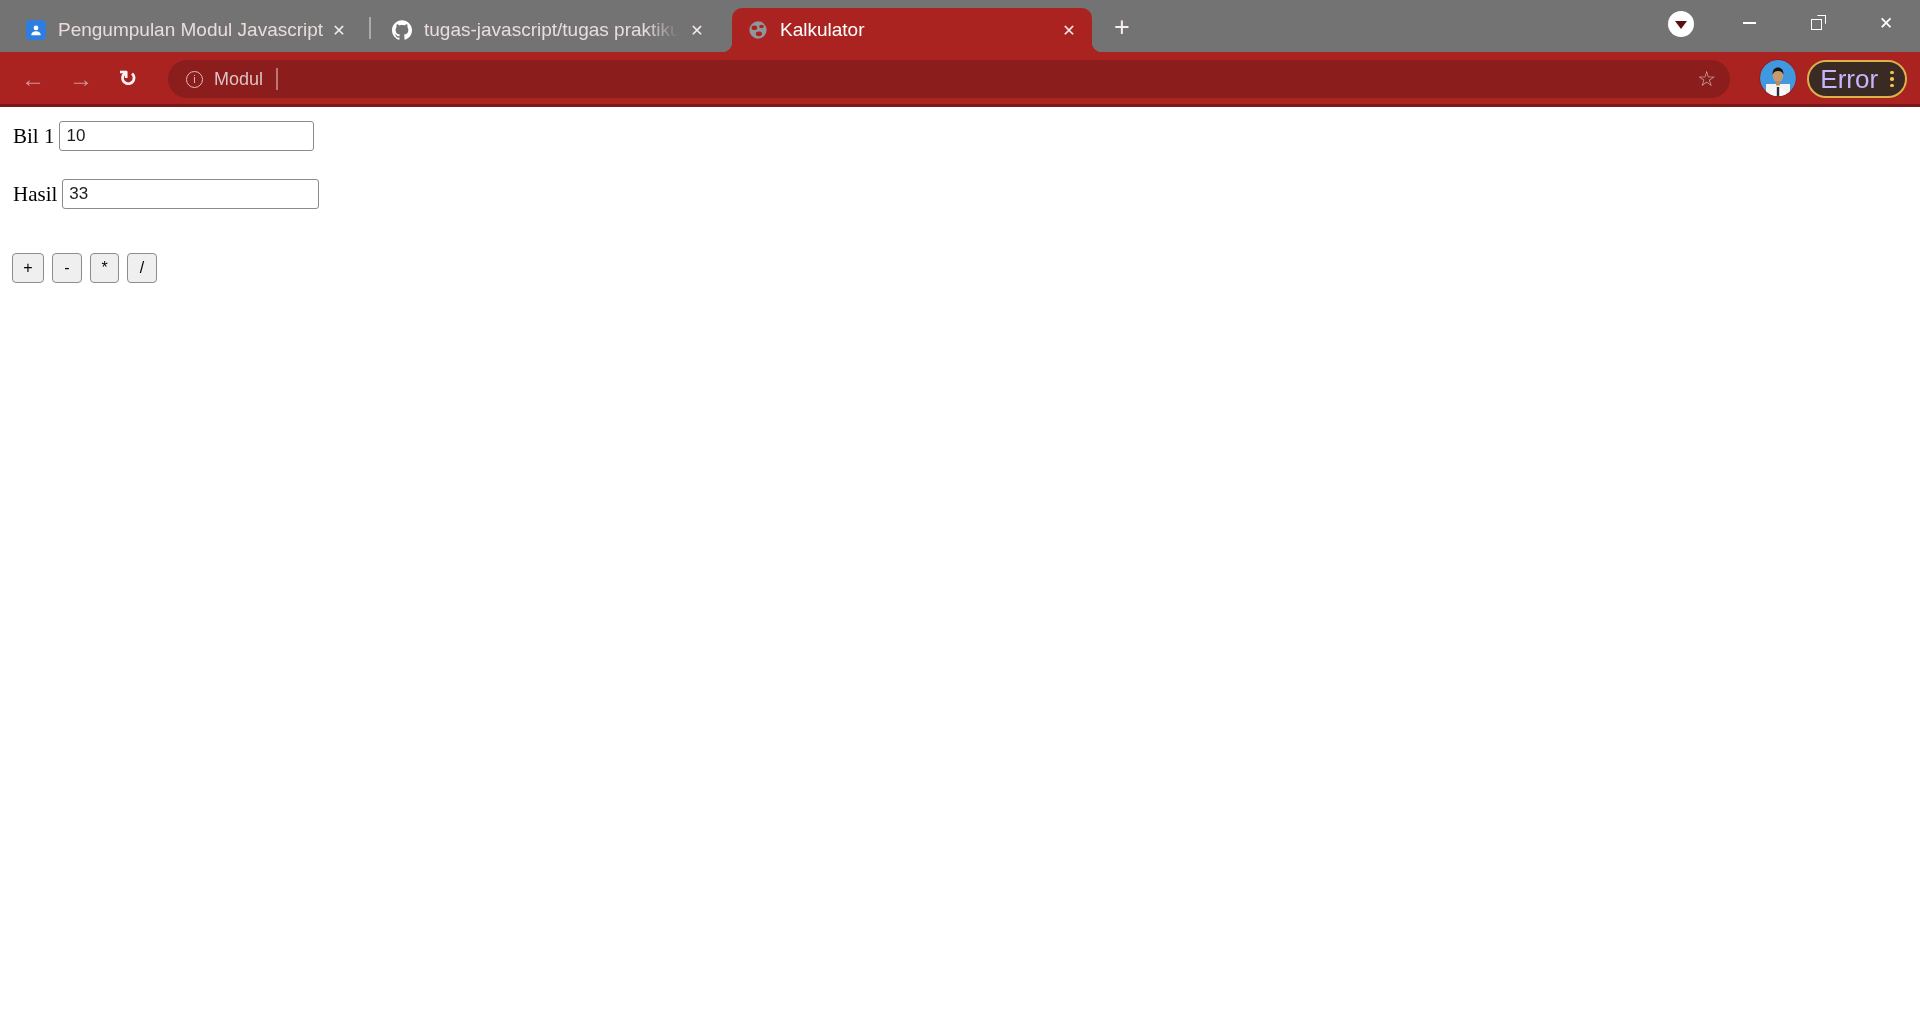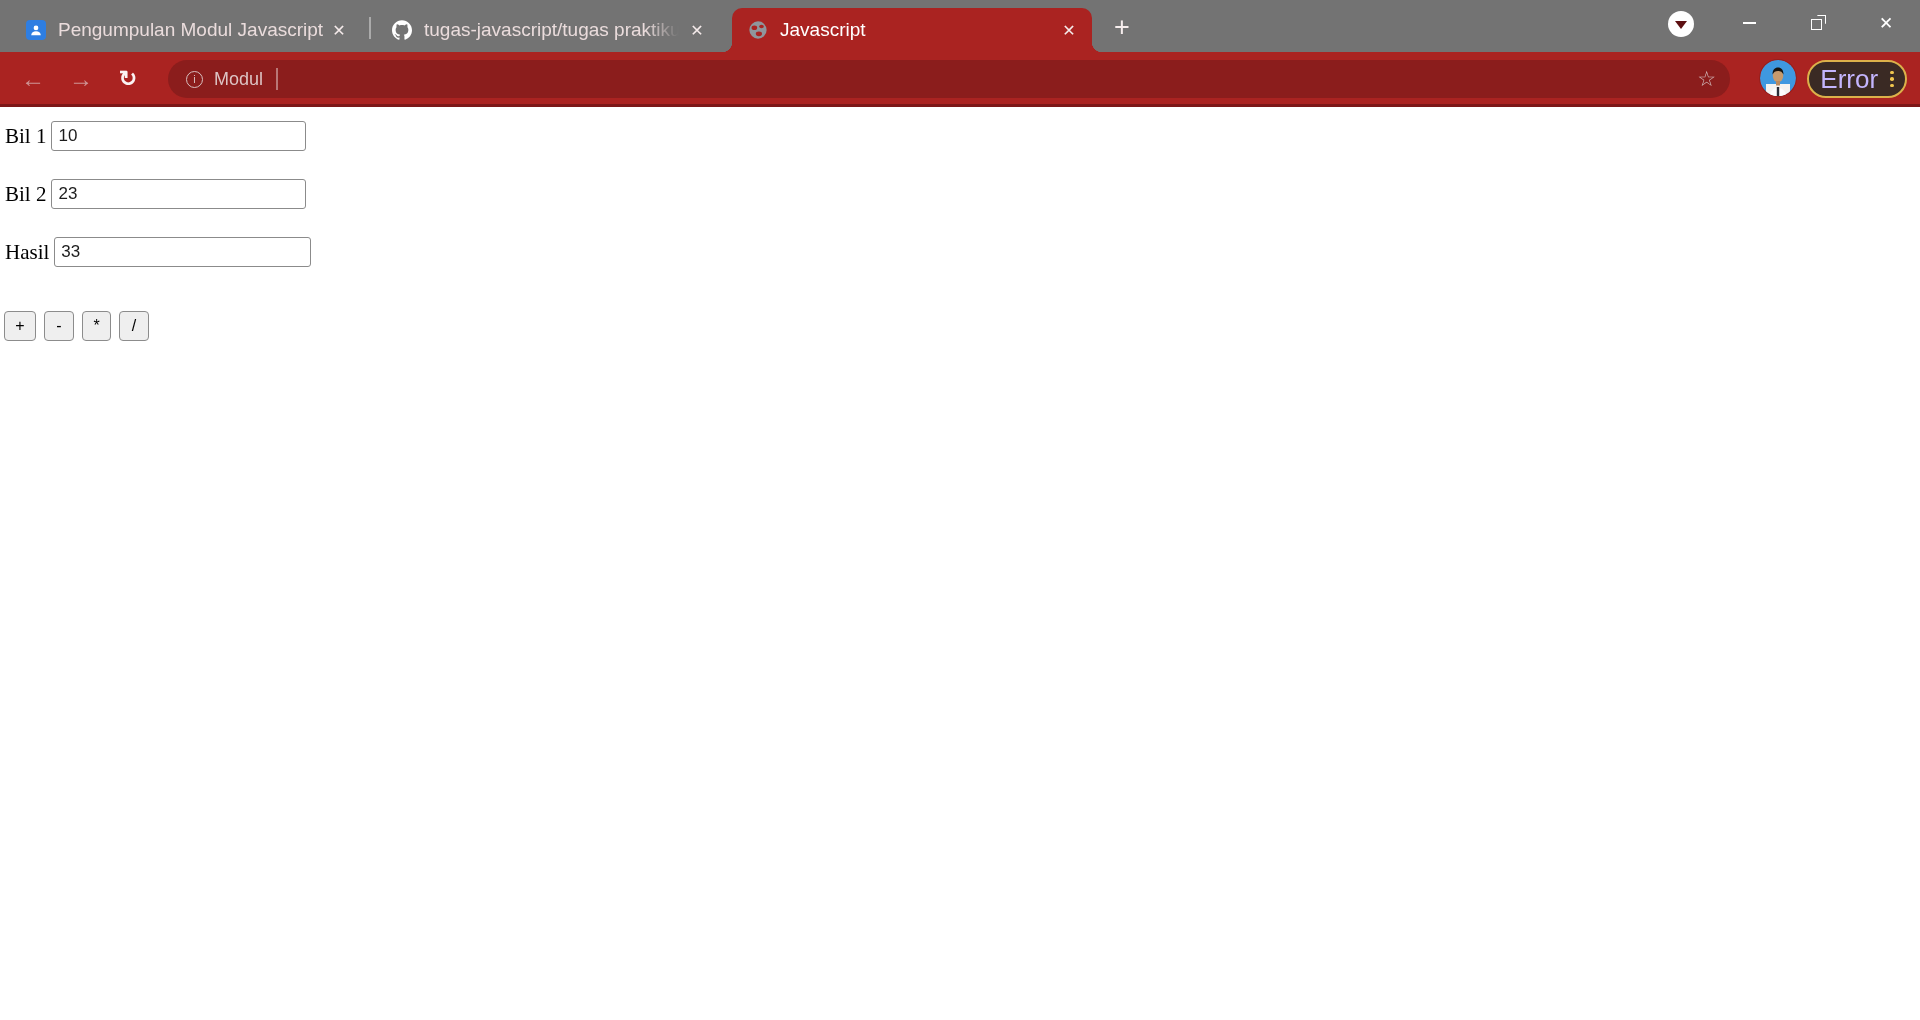--- a/index.html
+++ b/index.html
@@ -64,21 +64,21 @@
   .avatar { position:absolute; left:1760px; top:8px; width:36px; height:36px; border-radius:50%;
             overflow:hidden; cursor:pointer; box-shadow:0 0 0 1px rgba(0,0,0,0.12); }
   .error-pill { position:absolute; left:1807px; top:8px; width:100px; height:38px; border-radius:19px;
                 background:#3a2a24; border:2px solid #dcb14a; display:flex; align-items:center;
                 justify-content:center; gap:12px; cursor:pointer; }
   .error-label { color:#c4b5fd; font-size:26px; }
   .kebab { display:flex; flex-direction:column; gap:3px; }
   .kebab i { width:3.5px; height:3.5px; border-radius:50%; background:#f0c64f; }
 
   
-  .page { width:1920px; height:913px; background:#ffffff; padding:14px 0 0 5px;
+  .page { width:1920px; height:913px; background:#ffffff; padding:14px 0 0 13px;
           font-family:"Liberation Serif", serif; }
   .field-row { display:flex; align-items:center; gap:5px; height:30px; }
   .row-1, .row-2 { margin-bottom:28px; }
   .row-3 { margin-bottom:44px; }
   .field-label { font-size:21px; color:#000; }
   .field-input { height:30px; width:255px; border:1.5px solid #8b8b8b; border-radius:3px;
                  font-family:"Liberation Sans", sans-serif; font-size:17px; color:#1c1c1c;
                  padding:0 0 0 6px; background:#fff; }
   .input-hasil { width:257px; }
   .ops { display:flex; gap:8px; margin-left:-1px; }
@@ -117,21 +117,21 @@
 
   <div class="tab tab-active tab3">
     <span class="favicon">
       <svg width="20" height="20" viewBox="0 0 22 22">
           <circle cx="11" cy="11" r="9.5" fill="#8f969c"></circle>
           <ellipse cx="7" cy="8.6" rx="3.1" ry="2.5" fill="#aa2321"></ellipse>
           <ellipse cx="14.8" cy="7.2" rx="2.5" ry="2" fill="#aa2321"></ellipse>
           <ellipse cx="12" cy="15.2" rx="3.4" ry="2.6" fill="#aa2321"></ellipse>
         </svg>
     </span>
-    <span class="tab-title">Javascript</span>
+    <span class="tab-title">Kalkulator</span>
     <span class="tab-close">✕</span>
   </div>
 
   <div class="newtab-btn">+</div>
 
   <div class="media-btn">
     <span class="media-tri"></span>
   </div>
 
   <div class="win-btn btn-min">
@@ -183,24 +183,20 @@
   </div>
 </div>
 
 <div class="page">
 
   <div class="field-row row-1">
     <span class="field-label">Bil 1</span>
     <input class="field-input" value="10" style="">
   </div>
 
-  <div class="field-row row-2">
-    <span class="field-label">Bil 2</span>
-    <input class="field-input" value="23" style="">
-  </div>
 
   <div class="field-row row-3">
     <span class="field-label">Hasil</span>
     <input class="field-input input-hasil" value="33" style="">
   </div>
 
   <div class="ops">
     <button class="op-btn op-add">+</button>
     <button class="op-btn op-sub">-</button>
     <button class="op-btn op-mul">*</button>

